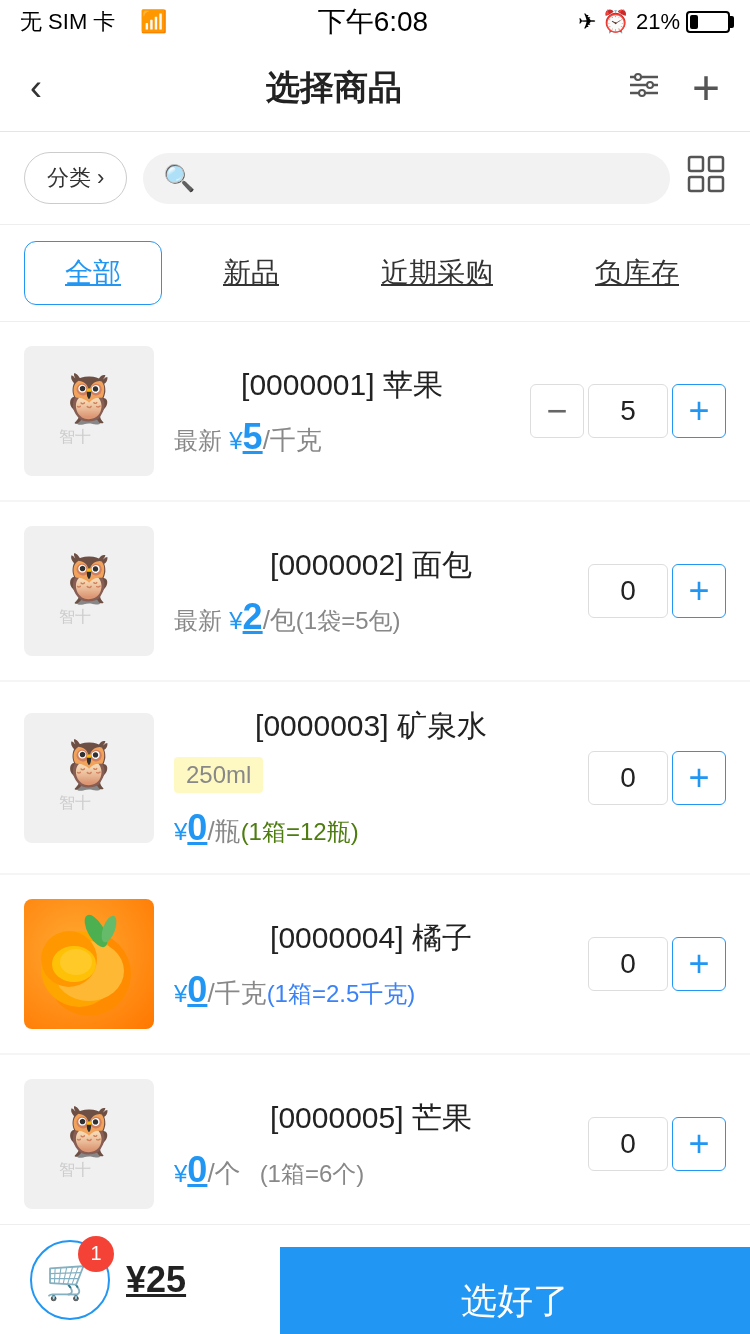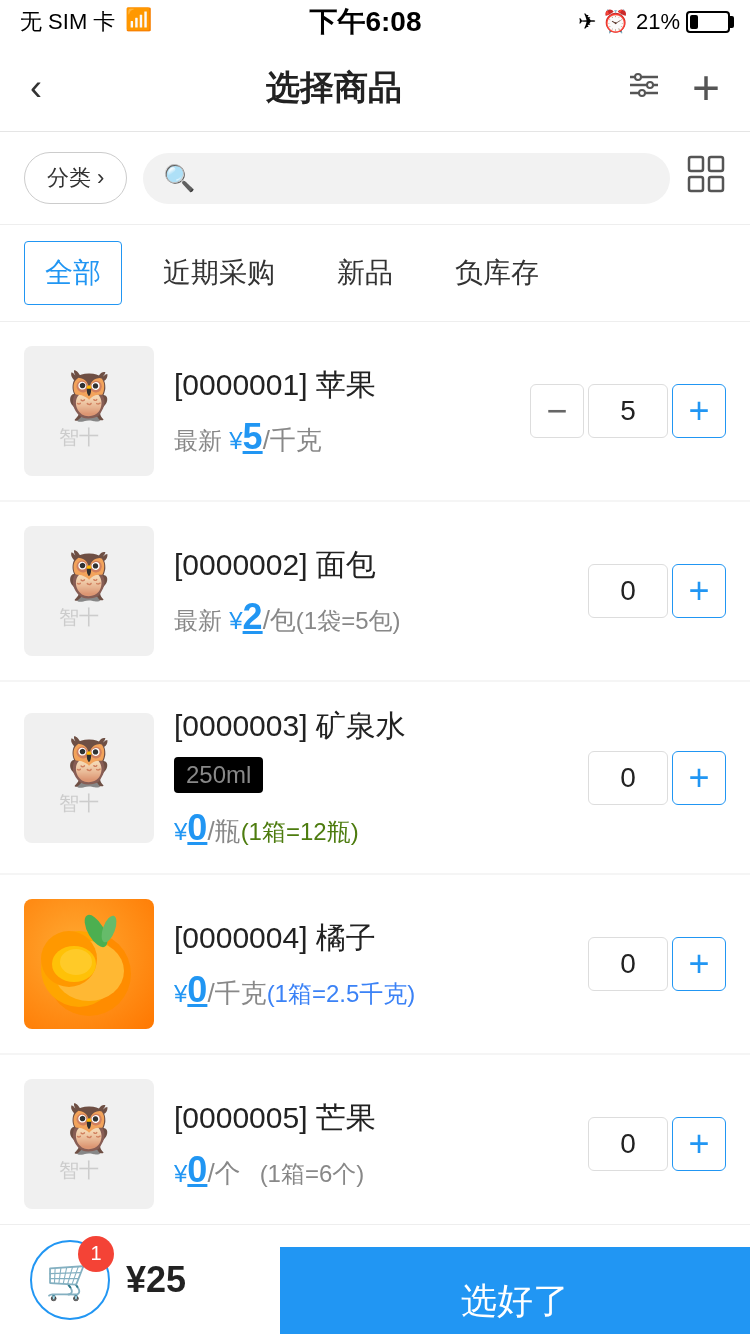--- a/index.html
+++ b/index.html
@@ -17,22 +17,22 @@
     .status-bar {
       background: #fff;
       height: 44px;
       display: flex;
       align-items: center;
       justify-content: space-between;
       padding: 0 20px;
       font-size: 24px;
       color: #000;
     }
-    .status-left { display: flex; align-items: flex-start; gap: 10px; font-size: 22px; }
-    .status-center { font-size: 28px; font-weight: 700; }
+    .status-left { display: flex; align-items: center; gap: 25px; font-size: 22px; }
+    .status-center { font-size: 28px; font-weight: 400; }
     .status-right { display: flex; align-items: center; gap: 6px; font-size: 22px; }
     .battery-icon { 
       display: inline-block; 
       width: 44px; height: 22px; 
       border: 2px solid #000; border-radius: 4px; 
       position: relative; 
       vertical-align: middle;
     }
     .battery-icon::after {
       content: '';
@@ -98,27 +98,28 @@
 
     
     .tab-bar {
       background: #fff;
       display: flex;
       padding: 16px 24px;
       gap: 20px;
       border-bottom: 1px solid #eee;
     }
     .tab-item {
-      padding: 12px 20px;
-      border-radius: 4px;
+      padding: 12px 40px;
+      border-radius: 12px;
       font-size: 28px;
       cursor: pointer;
       border: 1px solid transparent;
       color: #333;
       background: #fff;
+      text-decoration: underline;
     }
     .tab-item.active {
       border-color: #2196f3;
       color: #2196f3;
       background: #fff;
     }
 
     
     .product-list {
       background: #f5f5f5;
@@ -141,26 +142,26 @@
       justify-content: center;
       flex-shrink: 0;
       overflow: hidden;
     }
     .owl-logo {
       color: #bbb;
       font-size: 48px;
       text-align: center;
       line-height: 1;
     }
-    .owl-text { font-size: 20px; color: #ccc; margin-top: 4px; }
+    .owl-text { font-size: 16px; color: #ccc; margin-top: 4px; }
     .product-info { flex: 1; }
-    .product-name { font-size: 30px; color: #222; margin-bottom: 10px; }
+    .product-name { font-size: 30px; color: #222; margin-bottom: 10px; text-align: center; }
     .product-spec { 
       font-size: 24px; color: #888; 
-      background: #000000; 
+      background: #fef9c3; 
       display: inline-block; 
       padding: 4px 12px; 
       border-radius: 4px;
       margin-bottom: 8px;
     }
     .product-price { font-size: 26px; color: #888; }
     .price-num { color: #2196f3; font-size: 36px; font-weight: bold; text-decoration: underline; }
     .price-unit { font-size: 26px; color: #888; }
     .price-label { font-size: 24px; color: #888; }
     .yen { font-size: 24px; color: #2196f3; }
@@ -243,21 +244,21 @@
     .cart-badge {
       position: absolute;
       top: -6px; right: -6px;
       background: #f44336;
       color: #fff;
       font-size: 20px;
       width: 36px; height: 36px;
       border-radius: 50%;
       display: flex; align-items: center; justify-content: center;
     }
-    .cart-total { font-size: 36px; color: #222; font-weight: 600; }
+    .cart-total { font-size: 36px; color: #222; font-weight: 600; text-decoration: underline; }
     .confirm-btn {
       flex: 1;
       height: 100%;
       background: #2196f3;
       border: none;
       color: #fff;
       font-size: 36px;
       cursor: pointer;
       margin-top: 44px;
     }
@@ -309,22 +310,22 @@
       <rect x="3" y="3" width="14" height="14" rx="2" stroke="#555" stroke-width="2.5" fill="none"></rect>
       <rect x="23" y="3" width="14" height="14" rx="2" stroke="#555" stroke-width="2.5" fill="none"></rect>
       <rect x="3" y="23" width="14" height="14" rx="2" stroke="#555" stroke-width="2.5" fill="none"></rect>
       <rect x="23" y="23" width="14" height="14" rx="2" stroke="#555" stroke-width="2.5" fill="none"></rect>
     </svg>
   </div>
 </div>
 
 <div class="tab-bar">
   <button class="tab-item active">全部</button>
+  <button class="tab-item">新品</button>
   <button class="tab-item">近期采购</button>
-  <button class="tab-item">新品</button>
   <button class="tab-item">负库存</button>
 </div>
 
 <div class="product-list">
 
   <div class="product-item">
     <div class="product-image">
       <div>
         <div class="owl-logo">🦉</div>
         <div class="owl-text">智十</div>

